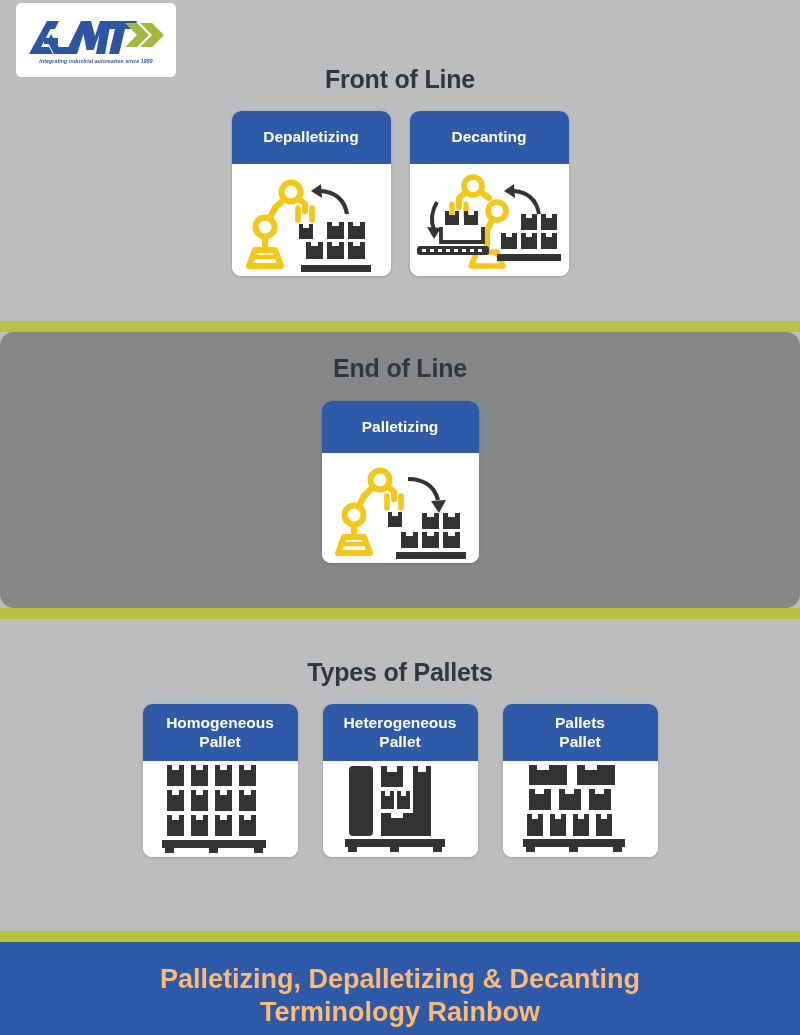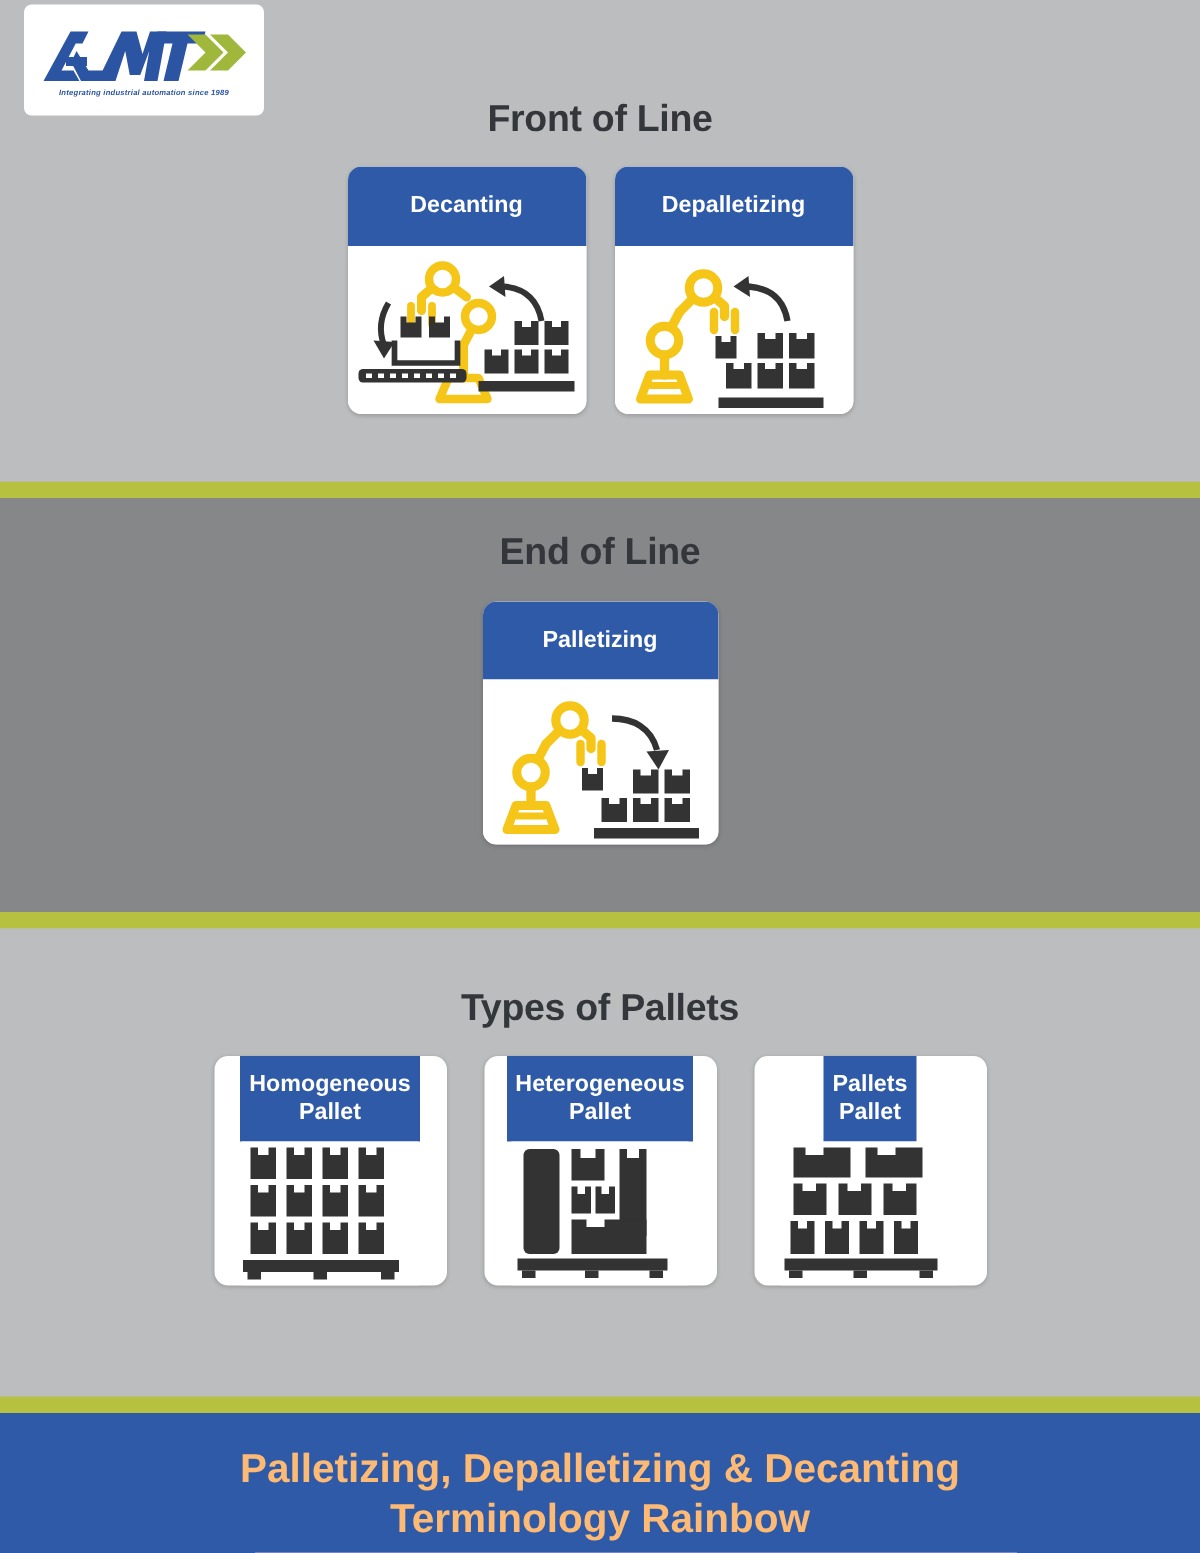--- a/index.html
+++ b/index.html
@@ -10,21 +10,21 @@
     width: 800px;
     height: 1035px;
     font-family: "Liberation Sans", sans-serif;
     background: #bcbdbf;
     overflow: hidden;
     position: relative;
   }
 
   
   .band-light { background: #bcbdbf; }
-  .band-dark  { background: #868789; }
+  .band-dark  { background: #868789; border-radius: 14px; }
   .divider {
     height: 11px;
     background: #b5c13f;
     width: 100%;
   }
 
   
   .logo-box {
     position: absolute;
     left: 16px;
@@ -103,21 +103,21 @@
   .fol-card { width: 159px; }
   .fol-card .card-head { height: 53px; }
   .fol-card .card-body { height: 124px; }
 
   
   .eol-card { width: 157px; }
   .eol-card .card-head { height: 52px; }
   .eol-card .card-body { height: 119px; }
 
   
-  .pt-card { width: 155px; align-items: center; }
+  .pt-card { width: 155px; }
   .pt-card .card-head { height: 57px; }
   .pt-card .card-body { height: 118px; }
 
   
   .banner {
     background: #2f5aa8;
     color: #fdba74;
     text-align: center;
     font-size: 27px;
     font-weight: bold;
@@ -149,20 +149,68 @@
   </div>
 </div>
 
 <div class="band-light" style="height:321px; padding-top:12px; box-sizing:border-box; position:relative;">
 
   <div class="sec-title" style="padding-top:53px;">Front of Line</div>
 
   <div class="card-row" style="margin-top:17px; gap:19px;">
 
     <div class="card fol-card">
+      <div class="card-head">Depalletizing</div>
+      <div class="card-body">
+        <svg width="140" height="112" viewBox="0 0 140 112">
+          <g fill="none" stroke="#f5c518" stroke-width="6.2" stroke-linecap="round" stroke-linejoin="round">
+            <path d="M24 86 L24 63 L34 44"></path>
+            <path d="M34 44 L50 28"></path>
+            <path d="M50 28 L64 40 L64 47"></path>
+          </g>
+          <circle cx="24" cy="63" r="9.5" fill="#ffffff" stroke="#f5c518" stroke-width="6"></circle>
+          <circle cx="50" cy="28" r="9.5" fill="#ffffff" stroke="#f5c518" stroke-width="6"></circle>
+
+          <path d="M57 44 L57 56 M71 44 L71 56" stroke="#f5c518" stroke-width="5.6" stroke-linecap="round" fill="none"></path>
+
+          <path d="M14 86 L34 86 L40 102 L8 102 Z" fill="none" stroke="#f5c518" stroke-width="6" stroke-linejoin="round"></path>
+          <path d="M15 93 L33 93" stroke="#f5c518" stroke-width="4.6" stroke-linecap="round"></path>
+
+          <path d="M106 50 C 103 33, 92 28, 80 27" fill="none" stroke="#333333" stroke-width="4.2"></path>
+          <path d="M80 20 L70 27 L81 34 Z" fill="#333333"></path>
+
+          <path d="M58 60 h4 v4 h6 v-4 h4 v15 h-14 z" fill="#333333"></path>
+
+          <g fill="#333333">
+            <path d="M86 58 h5 v4 h7 v-4 h5 v17 h-17 z"></path>
+            <path d="M107 58 h5 v4 h7 v-4 h5 v17 h-17 z"></path>
+            <path d="M65 78 h5 v4 h7 v-4 h5 v17 h-17 z"></path>
+            <path d="M86 78 h5 v4 h7 v-4 h5 v17 h-17 z"></path>
+            <path d="M107 78 h5 v4 h7 v-4 h5 v17 h-17 z"></path>
+            <path d="M65 61 h0 z"></path>
+            <path d="M65 98 h5 v-0 h0 z"></path>
+            <path d="M65 99 h0 z"></path>
+          </g>
+          <g fill="#333333">
+            <path d="M65 98.5 h5 v4 h7 v-4 h5 v0 h-17 z" opacity="0"></path>
+            <path d="M64 98 h5 v4 h7 v-4 h5 v0.5 h-17 z" opacity="0"></path>
+          </g>
+
+          <g fill="#333333">
+            <path d="M65 78 h0 z"></path>
+          </g>
+
+          <rect x="60" y="101" width="70" height="7" fill="#333333"></rect>
+          <rect x="63" y="101" width="6" height="4" fill="#bcbdbf" opacity="0"></rect>
+          <rect x="64" y="96" width="66" height="5" fill="#333333" opacity="0"></rect>
+        </svg>
+      </div>
+    </div>
+
+    <div class="card fol-card">
       <div class="card-head">Decanting</div>
       <div class="card-body">
         <svg width="148" height="112" viewBox="0 0 148 112">
 
           <g fill="none" stroke="#f5c518" stroke-width="6" stroke-linecap="round" stroke-linejoin="round">
             <path d="M72 88 L72 66 L82 47"></path>
             <path d="M58 22 L74 34"></path>
             <path d="M58 22 L44 34 L44 43"></path>
           </g>
           <circle cx="82" cy="47" r="9" fill="#ffffff" stroke="#f5c518" stroke-width="5.6"></circle>
@@ -200,68 +248,20 @@
             <path d="M86 69 h5 v4 h6 v-4 h5 v16 h-16 z"></path>
             <path d="M106 69 h5 v4 h6 v-4 h5 v16 h-16 z"></path>
             <path d="M126 69 h5 v4 h6 v-4 h5 v16 h-16 z"></path>
             <path d="M86 50 h0 z"></path>
           </g>
           <rect x="82" y="90" width="64" height="7" fill="#333333"></rect>
         </svg>
       </div>
     </div>
 
-    <div class="card fol-card">
-      <div class="card-head">Depalletizing</div>
-      <div class="card-body">
-        <svg width="140" height="112" viewBox="0 0 140 112">
-          <g fill="none" stroke="#f5c518" stroke-width="6.2" stroke-linecap="round" stroke-linejoin="round">
-            <path d="M24 86 L24 63 L34 44"></path>
-            <path d="M34 44 L50 28"></path>
-            <path d="M50 28 L64 40 L64 47"></path>
-          </g>
-          <circle cx="24" cy="63" r="9.5" fill="#ffffff" stroke="#f5c518" stroke-width="6"></circle>
-          <circle cx="50" cy="28" r="9.5" fill="#ffffff" stroke="#f5c518" stroke-width="6"></circle>
-
-          <path d="M57 44 L57 56 M71 44 L71 56" stroke="#f5c518" stroke-width="5.6" stroke-linecap="round" fill="none"></path>
-
-          <path d="M14 86 L34 86 L40 102 L8 102 Z" fill="none" stroke="#f5c518" stroke-width="6" stroke-linejoin="round"></path>
-          <path d="M15 93 L33 93" stroke="#f5c518" stroke-width="4.6" stroke-linecap="round"></path>
-
-          <path d="M106 50 C 103 33, 92 28, 80 27" fill="none" stroke="#333333" stroke-width="4.2"></path>
-          <path d="M80 20 L70 27 L81 34 Z" fill="#333333"></path>
-
-          <path d="M58 60 h4 v4 h6 v-4 h4 v15 h-14 z" fill="#333333"></path>
-
-          <g fill="#333333">
-            <path d="M86 58 h5 v4 h7 v-4 h5 v17 h-17 z"></path>
-            <path d="M107 58 h5 v4 h7 v-4 h5 v17 h-17 z"></path>
-            <path d="M65 78 h5 v4 h7 v-4 h5 v17 h-17 z"></path>
-            <path d="M86 78 h5 v4 h7 v-4 h5 v17 h-17 z"></path>
-            <path d="M107 78 h5 v4 h7 v-4 h5 v17 h-17 z"></path>
-            <path d="M65 61 h0 z"></path>
-            <path d="M65 98 h5 v-0 h0 z"></path>
-            <path d="M65 99 h0 z"></path>
-          </g>
-          <g fill="#333333">
-            <path d="M65 98.5 h5 v4 h7 v-4 h5 v0 h-17 z" opacity="0"></path>
-            <path d="M64 98 h5 v4 h7 v-4 h5 v0.5 h-17 z" opacity="0"></path>
-          </g>
-
-          <g fill="#333333">
-            <path d="M65 78 h0 z"></path>
-          </g>
-
-          <rect x="60" y="101" width="70" height="7" fill="#333333"></rect>
-          <rect x="63" y="101" width="6" height="4" fill="#bcbdbf" opacity="0"></rect>
-          <rect x="64" y="96" width="66" height="5" fill="#333333" opacity="0"></rect>
-        </svg>
-      </div>
-    </div>
-
   </div>
 </div>
 
 <div class="divider"></div>
 
 <div class="band-dark" style="height:276px; box-sizing:border-box;">
 
   <div class="sec-title" style="padding-top:22px;">End of Line</div>
 
   <div class="card-row" style="margin-top:18px;">

